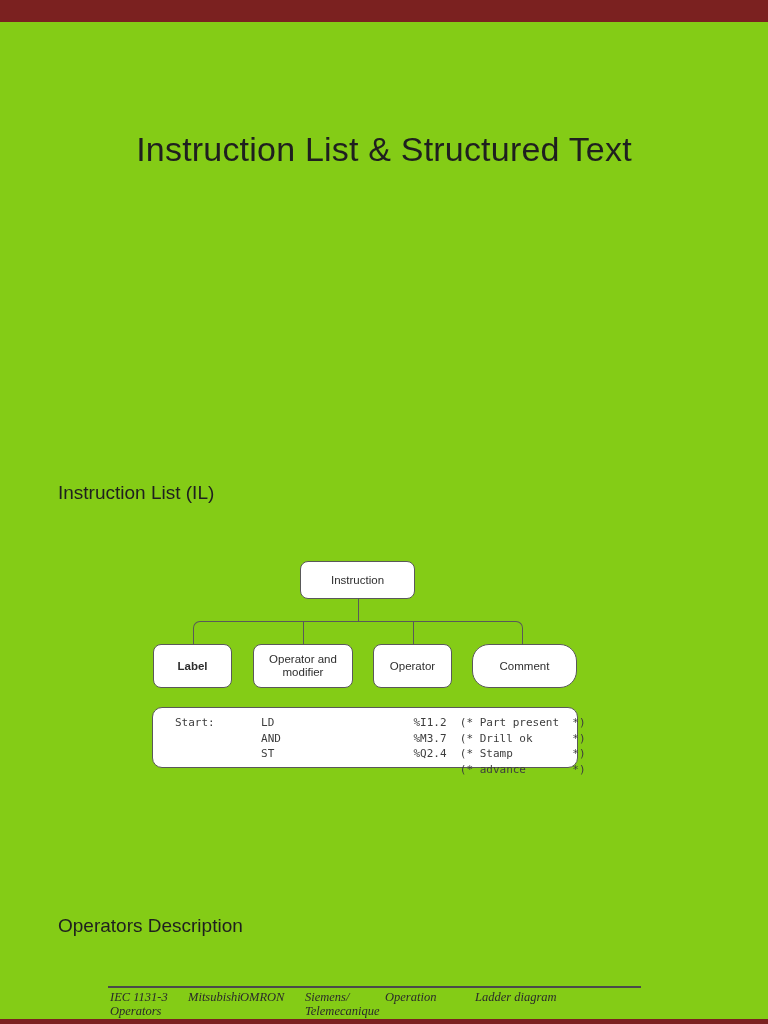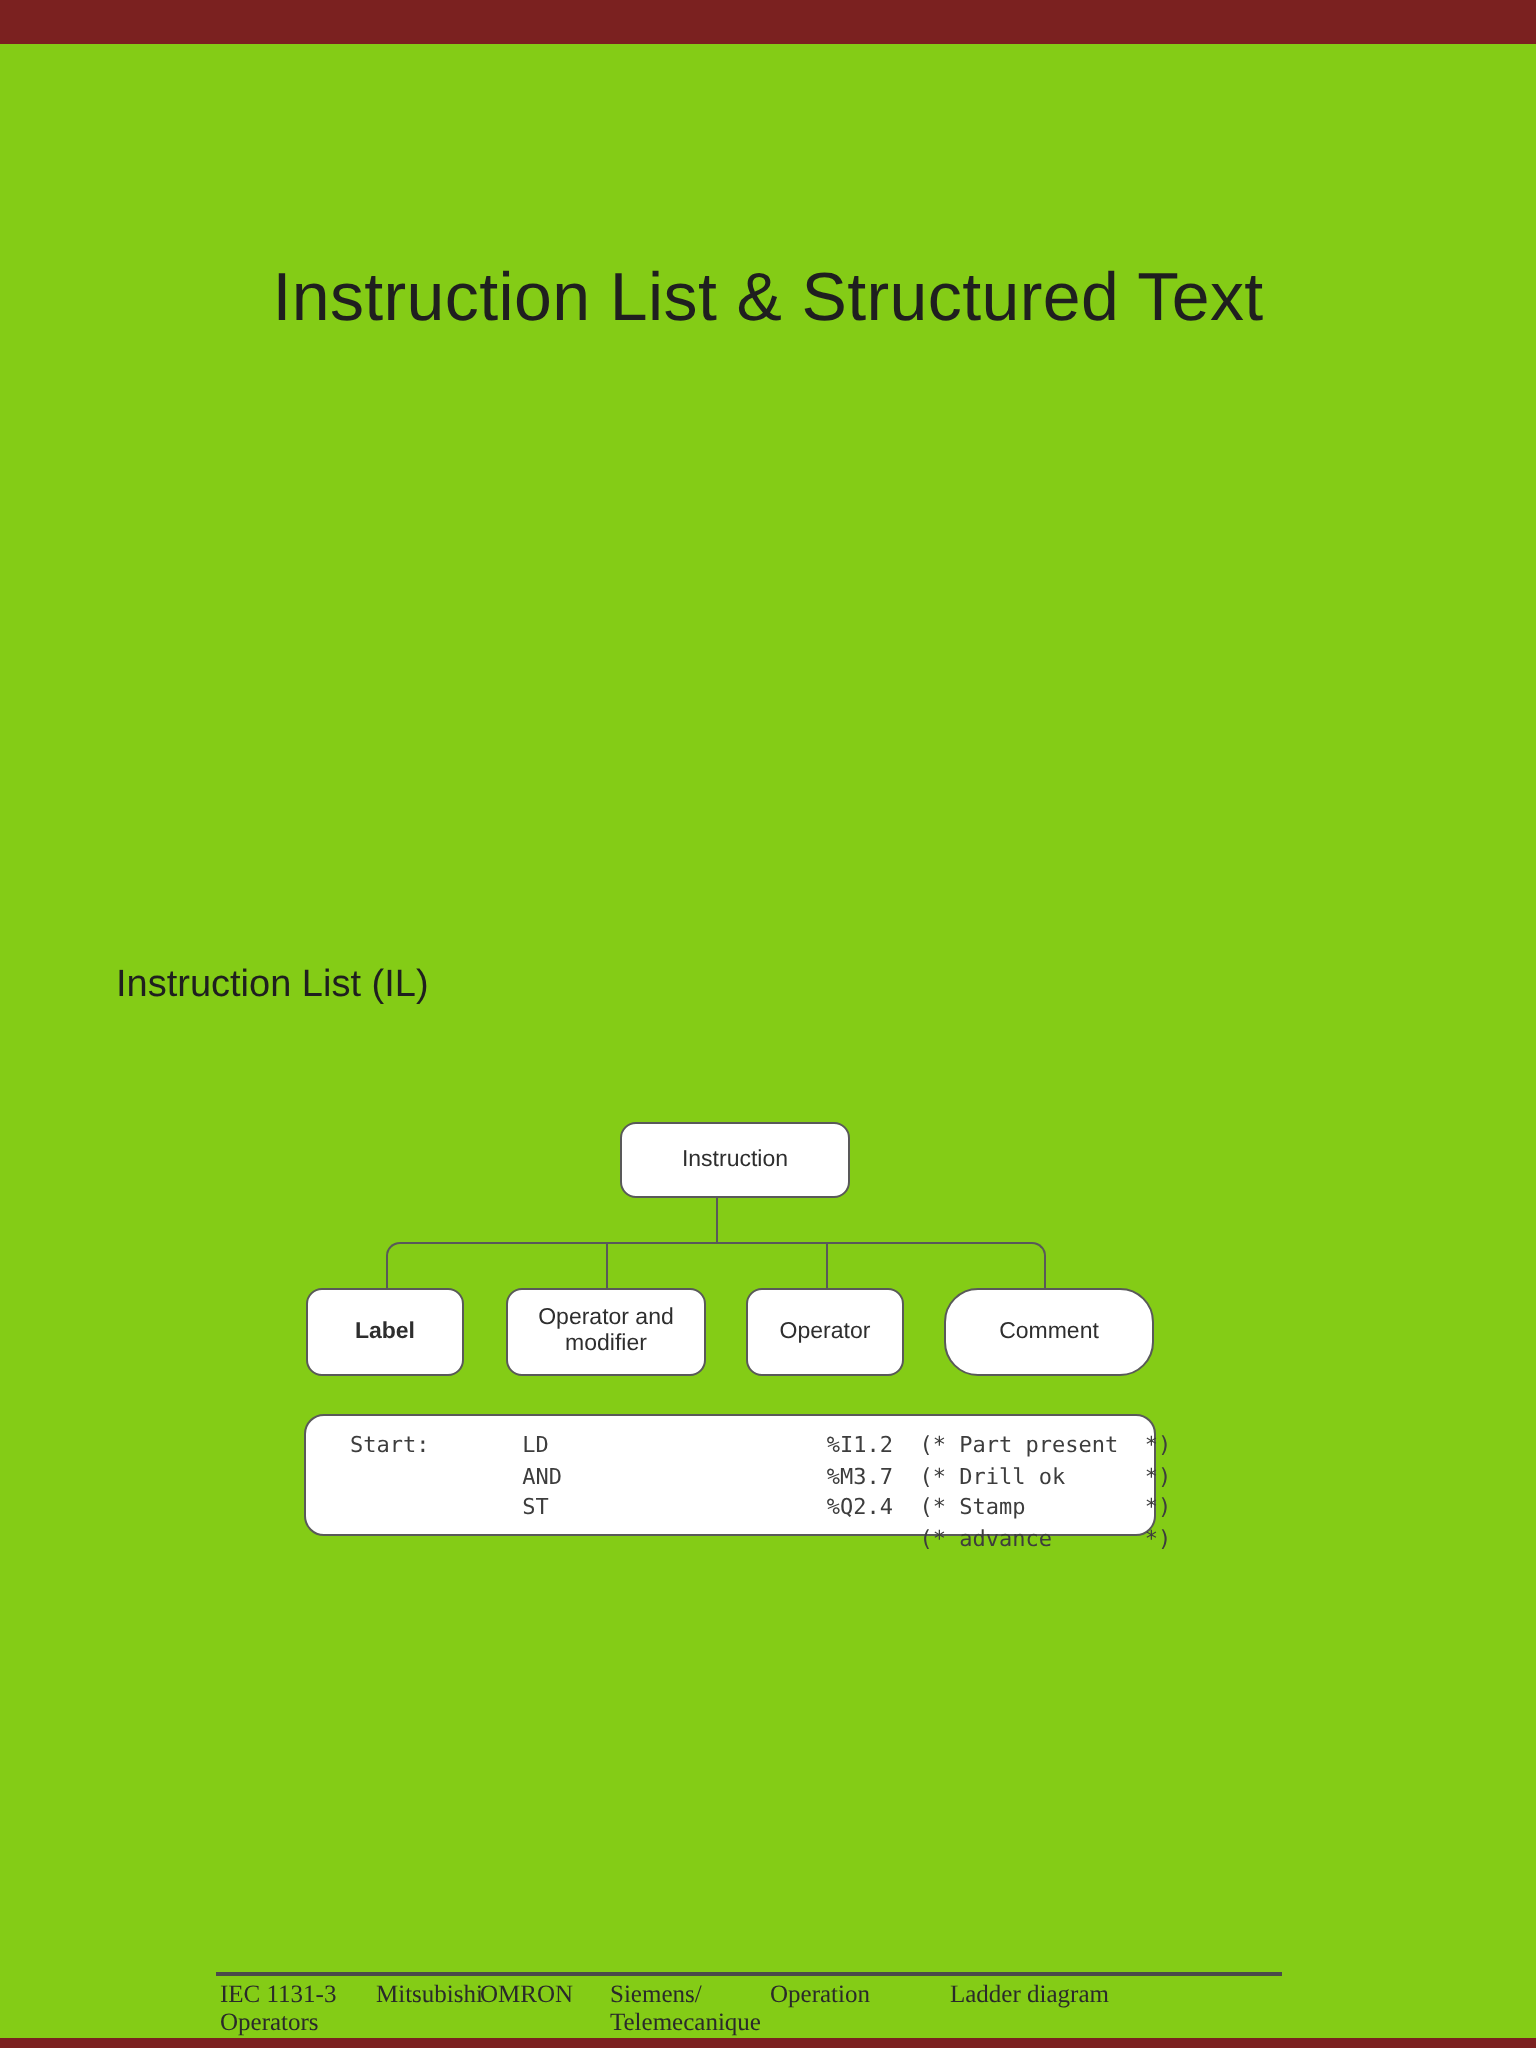--- a/index.html
+++ b/index.html
@@ -30,21 +30,21 @@
 
   
   .figure{position:absolute;inset:0;filter:blur(0.3px);}
   .node{
     position:absolute;box-sizing:border-box;
     border:1.4px solid #595959;border-radius:8px;background:#fff;
     display:flex;align-items:center;justify-content:center;
     font-size:11.5px;line-height:13px;color:#2e2e2e;text-align:center;
     white-space:pre-line;
   }
-  .n-instruction{left:310px;top:561px;width:115px;height:38px;}
+  .n-instruction{left:300px;top:561px;width:115px;height:38px;}
   .n-label{left:153px;top:644px;width:79px;height:44px;font-weight:bold;}
   .n-operator{left:253px;top:644px;width:100px;height:44px;}
   .n-operand{left:373px;top:644px;width:79px;height:44px;}
   .n-comment{left:472px;top:644px;width:105px;height:44px;border-radius:17px;}
 
   .conn-stub{position:absolute;left:358px;top:598px;width:1.4px;height:24px;background:#595959;}
   .conn-main{
     position:absolute;left:193px;top:621px;width:330px;height:24px;box-sizing:border-box;
     border:solid #595959;border-width:1.4px 1.4px 0 1.4px;border-radius:7px 7px 0 0;
   }
@@ -63,21 +63,21 @@
   }
 
   
   .optable{
     position:absolute;left:108px;top:986px;width:533px;height:38px;
     font-family:"Liberation Serif", serif;color:#2a2a2a;filter:blur(0.3px);
   }
   .rule{position:absolute;left:0;width:533px;height:1.5px;background:#4a4a4a;}
   .rule-top{top:0;}
   .rule-bottom{top:33px;}
-  .cell{position:absolute;top:4px;font-size:12.5px;line-height:14px;white-space:pre-line;}
+  .cell{position:absolute;top:4px;font-size:12.5px;line-height:14px;white-space:pre-line;font-style:italic;}
   .c-iec{left:2px;}
   .c-mitsubishi{left:80px;}
   .c-omron{left:132px;}
   .c-siemens{left:197px;}
   .c-operation{left:277px;}
   .c-ladder{left:367px;}
 </style>
 </head>
 <body>
 
@@ -104,20 +104,21 @@
     <div class="node n-comment">Comment</div>
 
     <div class="codebox">
       <pre>Start:       LD                     %I1.2  (* Part present  *)
              AND                    %M3.7  (* Drill ok      *)
              ST                     %Q2.4  (* Stamp         *)
                                            (* advance       *)</pre>
     </div>
   </div>
 
+  <h2 class="section-heading heading-ops">Operators Description</h2>
 
   <div class="optable">
     <div class="rule rule-top"></div>
     <div class="cell c-iec">IEC 1131-3
 Operators</div>
     <div class="cell c-mitsubishi">Mitsubishi</div>
     <div class="cell c-omron">OMRON</div>
     <div class="cell c-siemens">Siemens/
 Telemecanique</div>
     <div class="cell c-operation">Operation</div>

